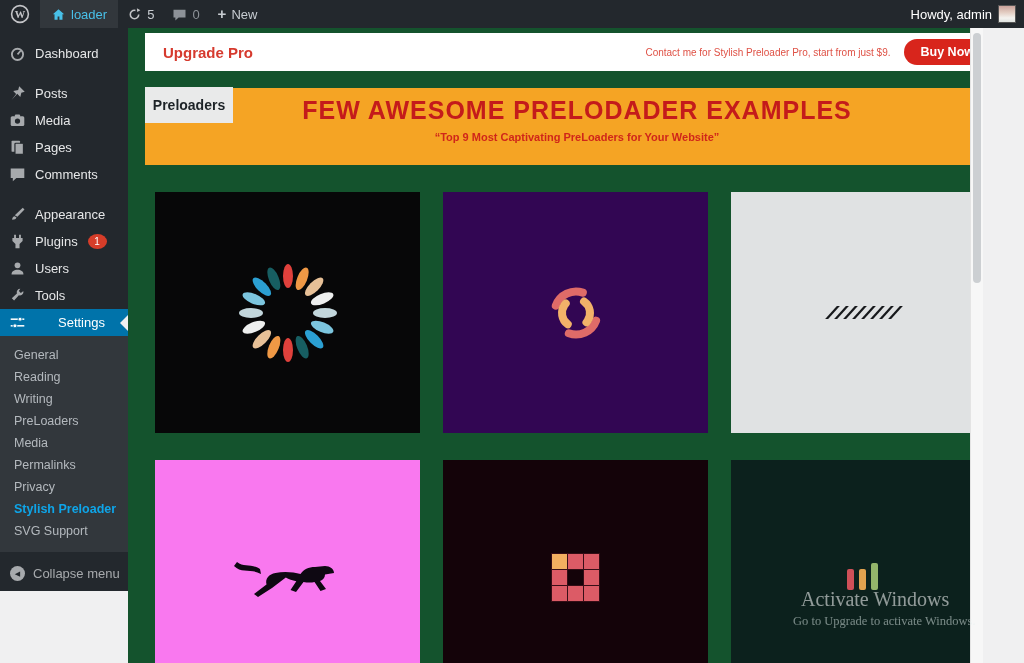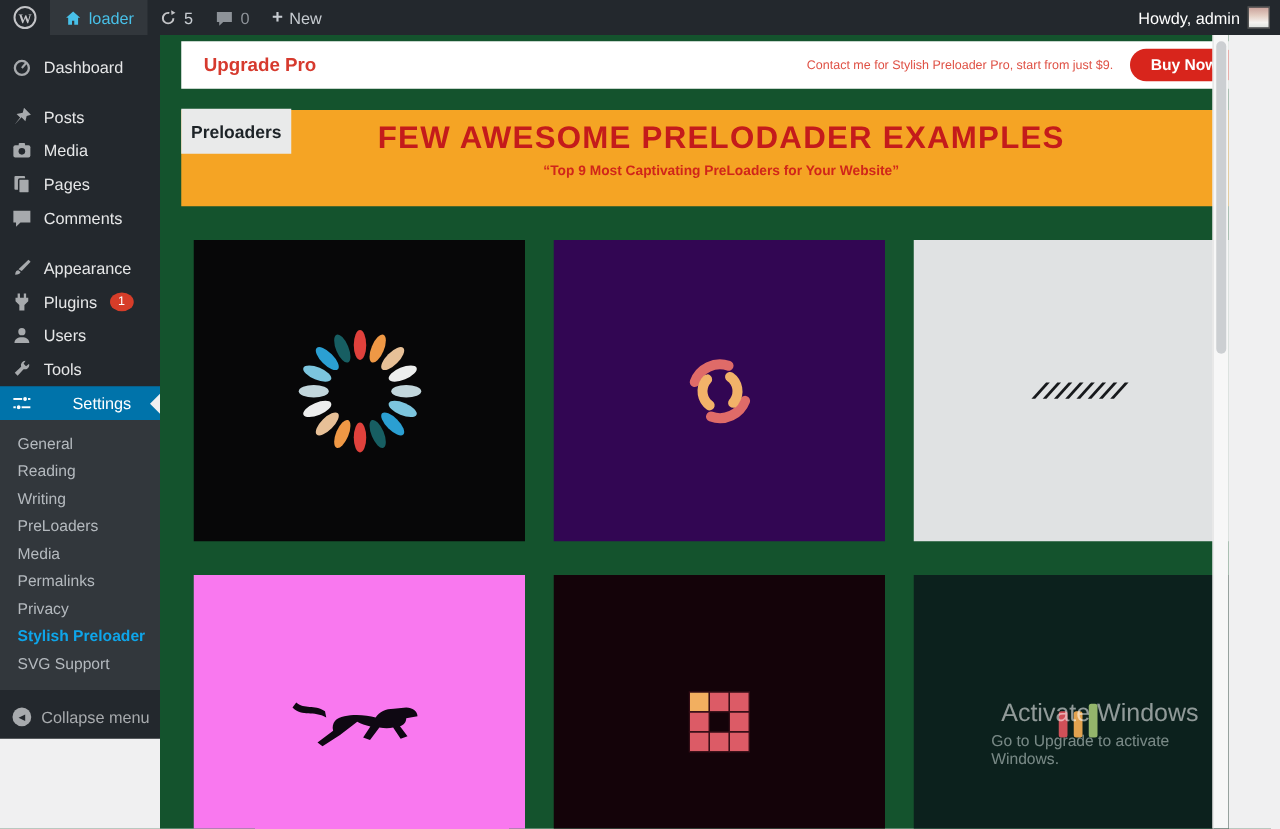--- a/index.html
+++ b/index.html
@@ -84,21 +84,21 @@
   .grid-loader{position:absolute;left:calc(50% - 24px);top:calc(50% - 27px);
                display:grid;grid-template-columns:repeat(3,15px);grid-auto-rows:15px;gap:1px;}
   .cell{outline:1px solid rgba(58,15,24,.85);}
   .cell.empty{outline:none;background:transparent;}
   
   .bar-row{position:absolute;left:calc(50% - 17px);top:103px;display:flex;
            align-items:flex-end;gap:5px;}
   .bar{width:7px;border-radius:2px;}
   .b1,.b2{height:21px;} .b3{height:27px;}
 
-  .watermark{position:absolute;left:665px;top:532px;z-index:5;pointer-events:none;}
+  .watermark{position:absolute;left:665px;top:560px;z-index:5;pointer-events:none;font-family:Liberation Serif, serif;}
   .wm1{font-size:20px;color:rgba(255,255,255,.55);padding-left:8px;}
   .wm2{font-size:12.5px;color:rgba(230,242,240,.5);margin-top:3px;}
 
   .scrollbar{position:absolute;right:0;top:0;bottom:0;width:12px;background:#f7f7f7;
              border-left:1px solid #e4e4e4;}
   .scroll-thumb{position:absolute;left:2px;right:2px;top:5px;height:250px;
              background:#cccfd2;border-radius:5px;cursor:pointer;}
 </style>
 </head>
 <body>

